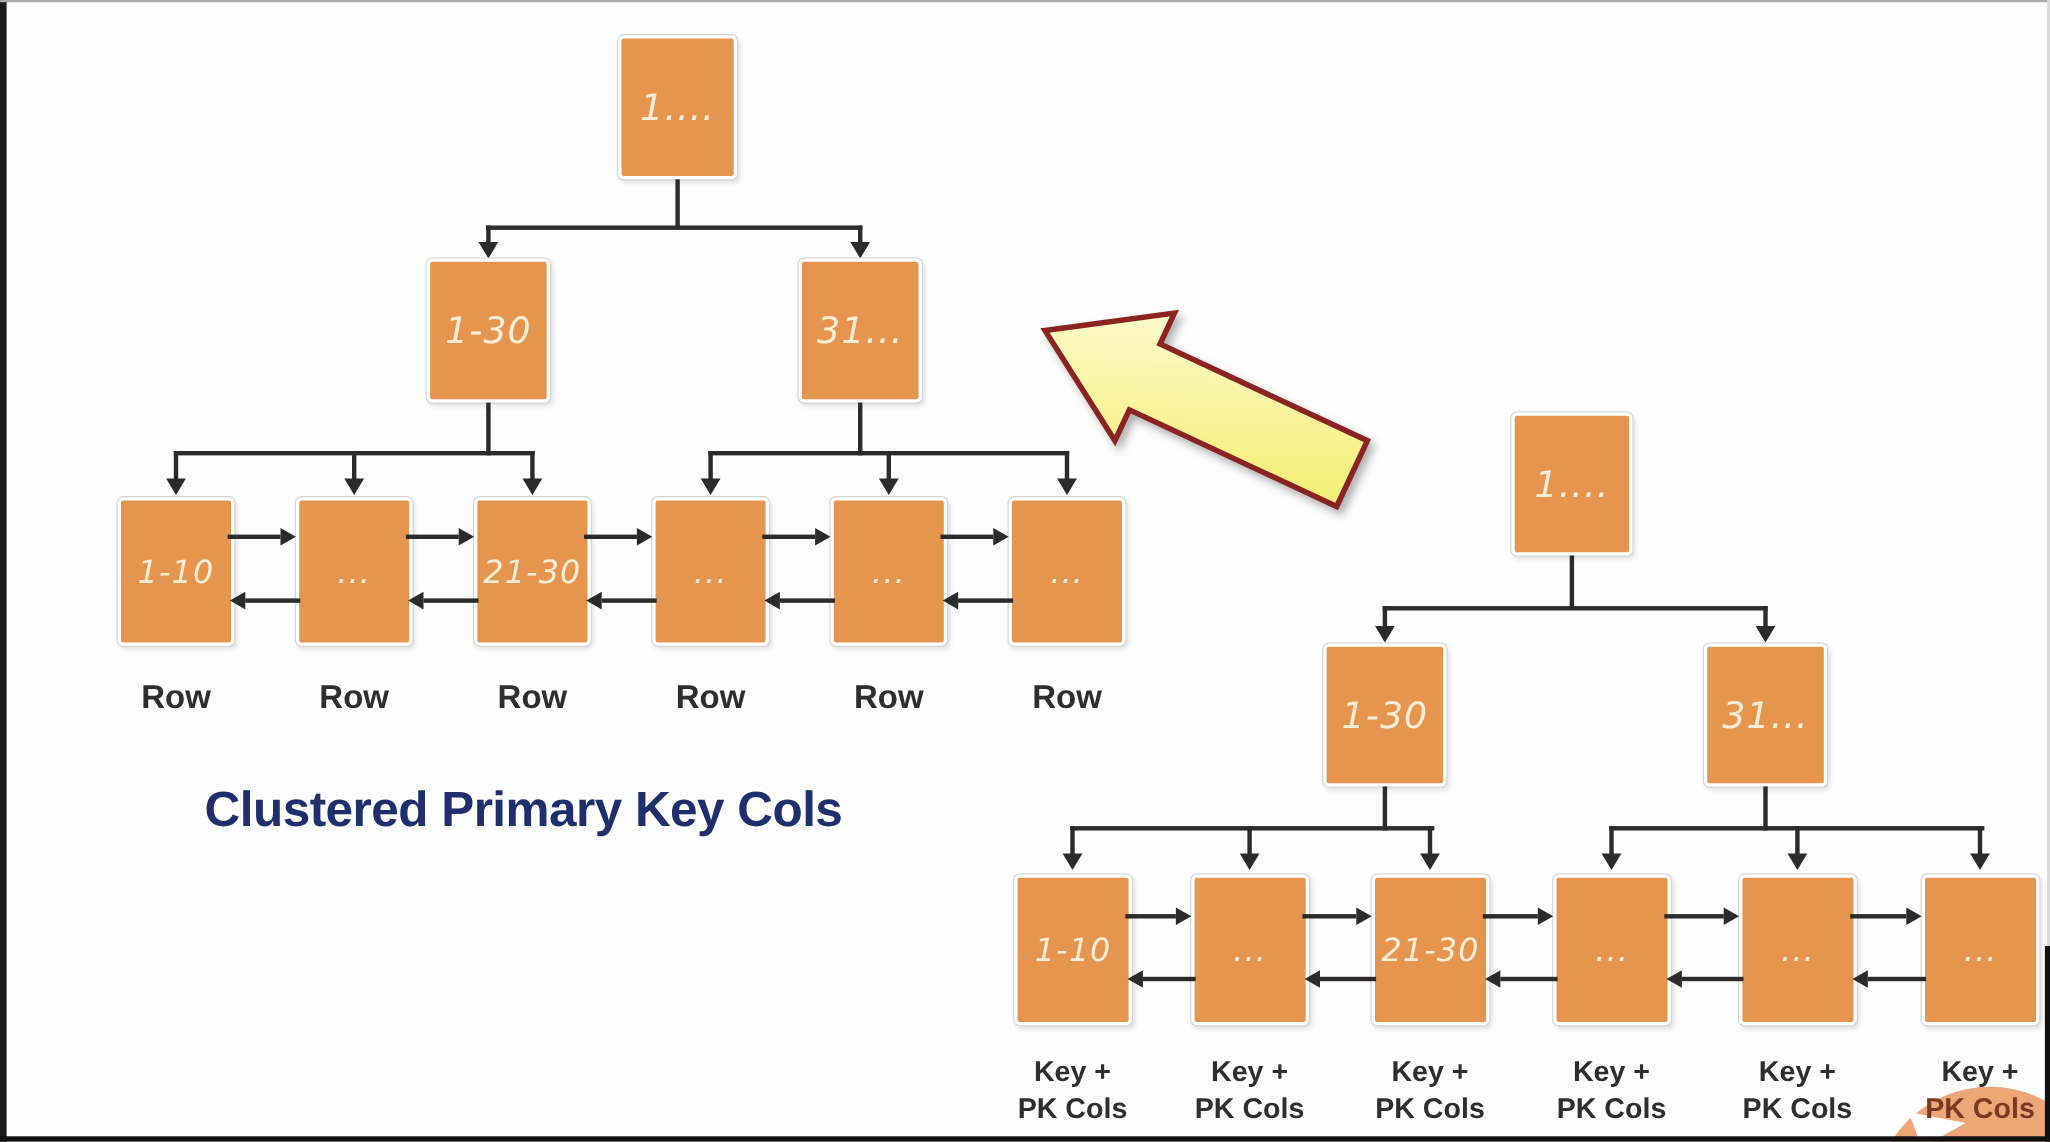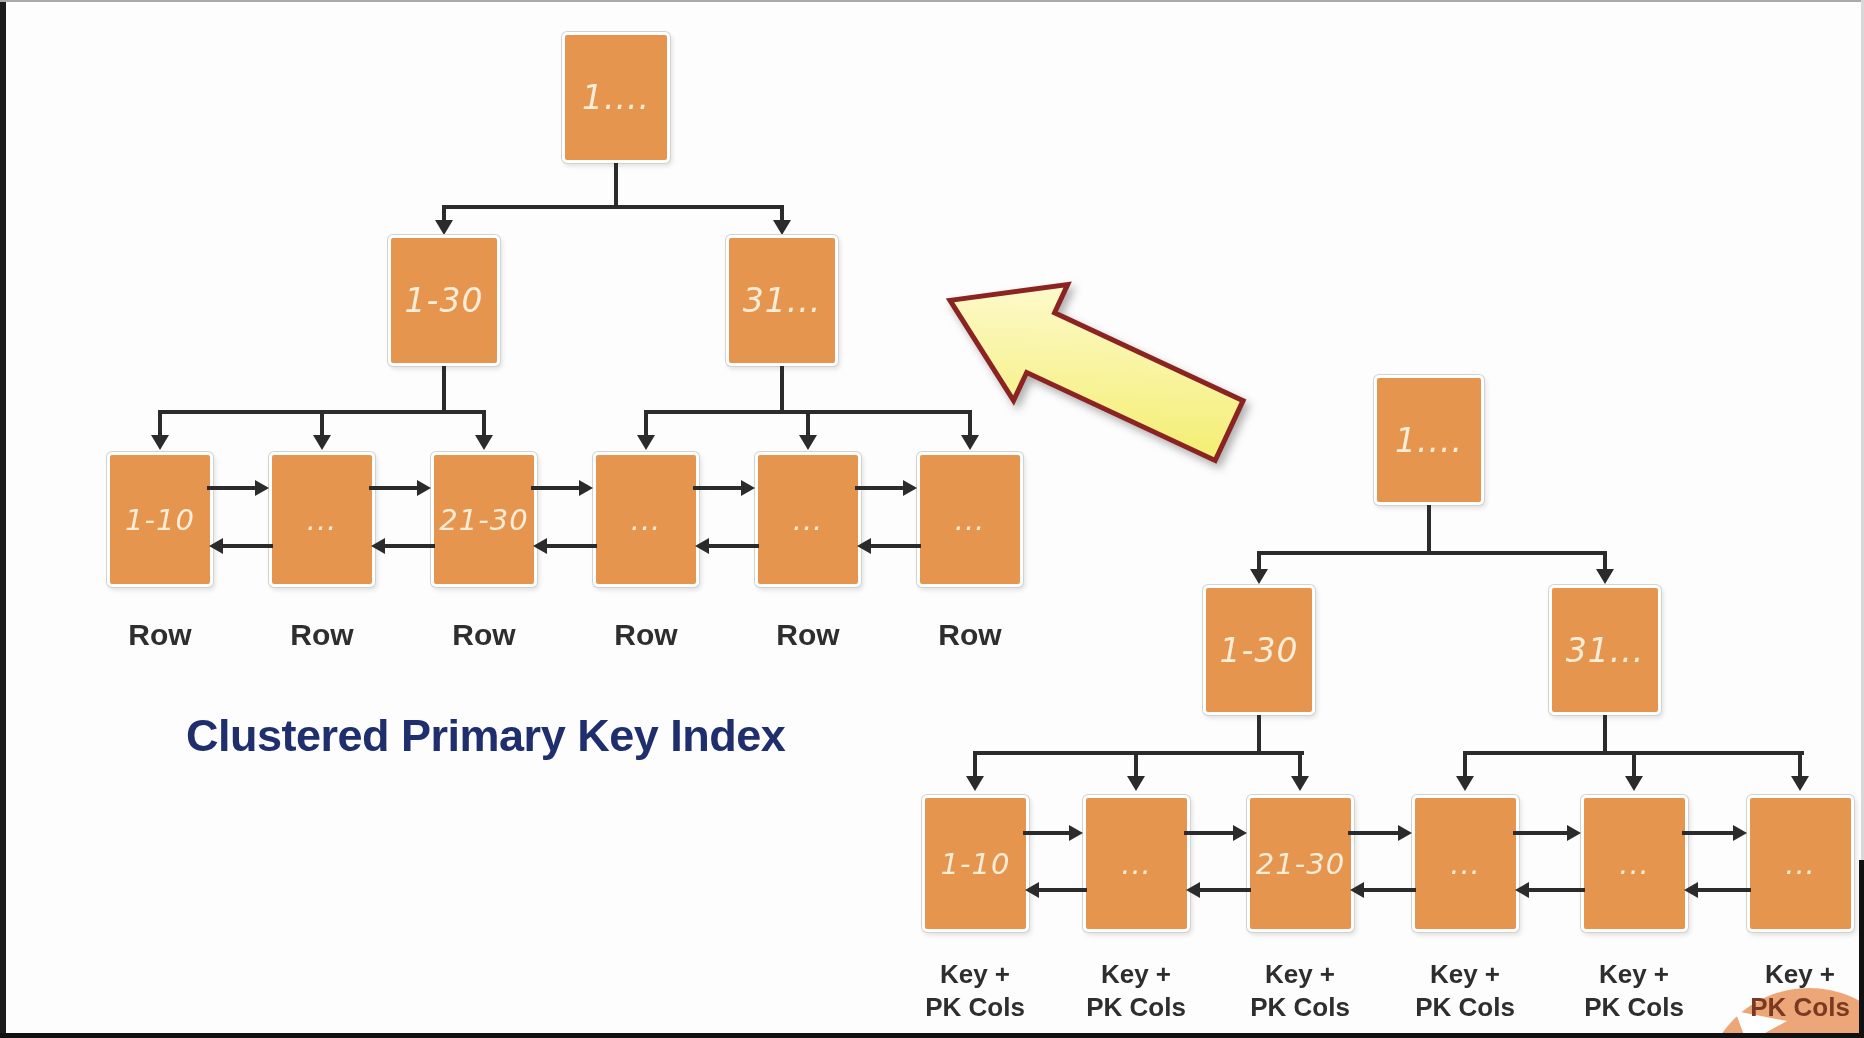--- a/index.html
+++ b/index.html
@@ -130,21 +130,21 @@
   <div class="hline" style="left:871px;top:544px;width:50px;"></div>
   <div class="arr-left" style="left:857px;top:538px;"></div>
 
   <div class="cap" style="left:105px;top:618px;">Row</div>
   <div class="cap" style="left:267px;top:618px;">Row</div>
   <div class="cap" style="left:429px;top:618px;">Row</div>
   <div class="cap" style="left:591px;top:618px;">Row</div>
   <div class="cap" style="left:753px;top:618px;">Row</div>
   <div class="cap" style="left:915px;top:618px;">Row</div>
 
-  <div class="title">Clustered Primary Key Index</div>
+  <div class="title">Clustered Primary Key Cols</div>
 </div>
 
 <svg class="big-arrow" width="345" height="210" viewBox="0 0 345 210">
   <defs>
     <linearGradient id="yg" x1="0" y1="0" x2="1" y2="1">
       <stop offset="0" stop-color="#FFFCE0"></stop>
       <stop offset="1" stop-color="#F2EC62"></stop>
     </linearGradient>
   </defs>
   <g transform="translate(175,100) rotate(25)">

